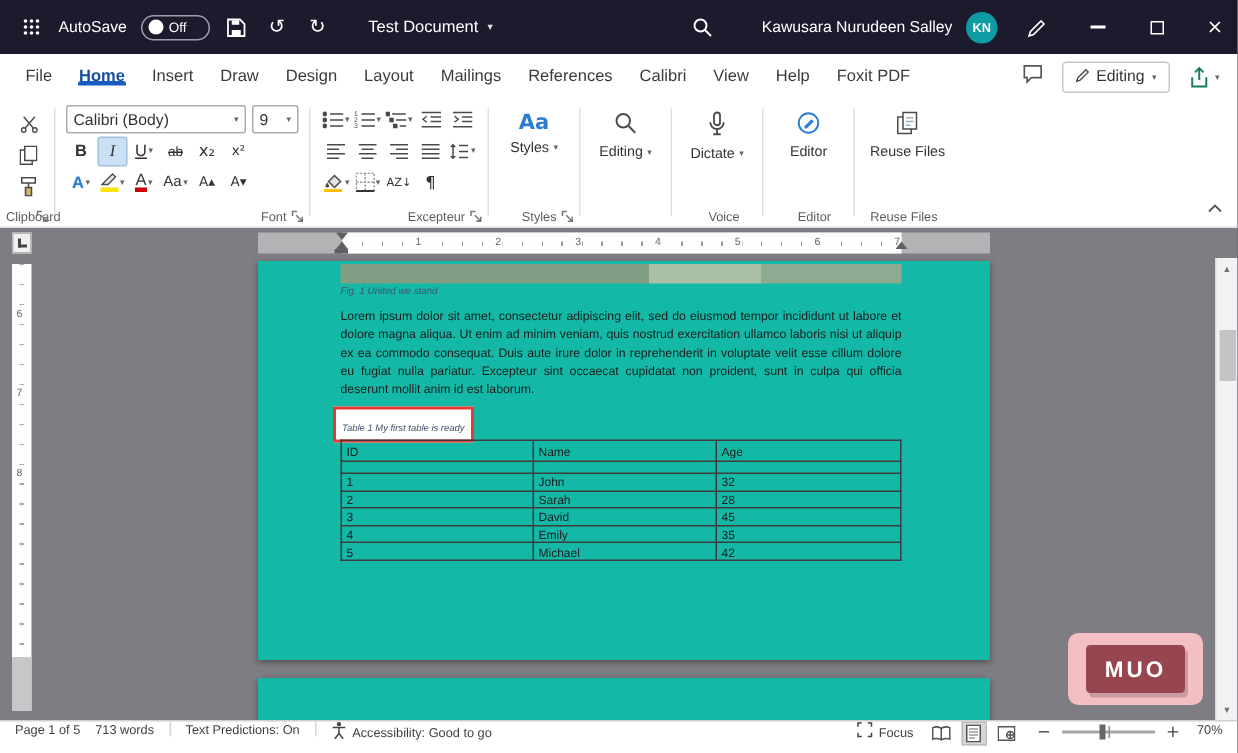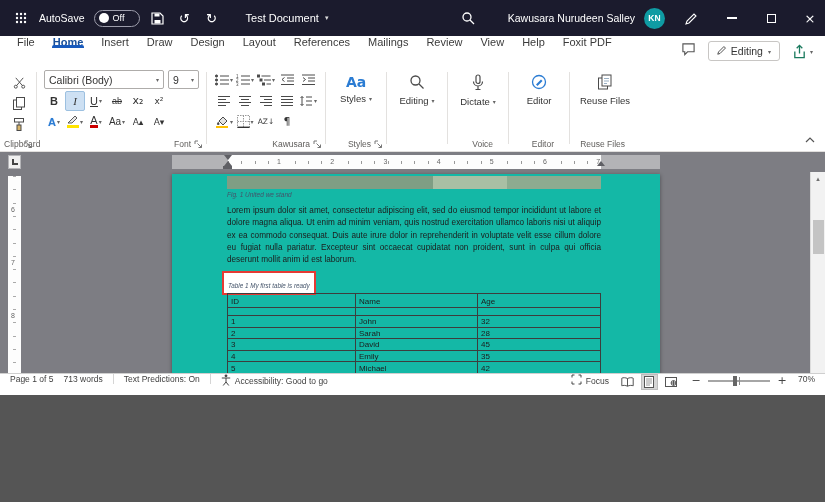--- a/index.html
+++ b/index.html
@@ -1,39 +1,39 @@
 <!DOCTYPE html>
 <html><head>
 <meta charset="utf-8">
 <style>
   *{margin:0;padding:0;box-sizing:border-box}
   body{margin:0;background:#555;font-family:"Liberation Sans",sans-serif}
   .glyph{font-family:"DejaVu Sans",sans-serif}
-  .app{position:relative;width:825px;height:395px;background:#7d7d83;overflow:hidden;font-family:"Liberation Sans",sans-serif}
+  .app{position:relative;width:825px;height:502px;background:#7d7d83;overflow:hidden;font-family:"Liberation Sans",sans-serif}
   .spacer{flex:1}
 
   
   .titlebar{position:absolute;top:0;left:0;right:0;height:36px;background:#1b1b2d;display:flex;align-items:center;gap:9px;padding-left:12px;color:#fff}
   .titlebar .glyph{color:#fff}
   .tb-label{font-size:10.5px;color:#fff}
   .toggle{display:flex;align-items:center;gap:4px;width:46px;height:17px;border:1px solid #9d9dab;border-radius:9px;padding:0 4px;cursor:default}
   .knob{width:10px;height:10px;border-radius:50%;background:#fff}
   .tstate{font-size:9px;color:#fff}
   .tb-icon{display:flex;align-items:center;justify-content:center;width:18px;height:22px;font-size:13px}
   .doc-title{display:flex;align-items:center;gap:5px;font-size:11px;margin-left:16px}
   .doc-title .dd{font-size:7px}
   .tb-user{font-size:10.5px;margin-left:22px;white-space:nowrap}
   .avatar{width:21px;height:21px;border-radius:50%;background:#0f9ba3;display:flex;align-items:center;justify-content:center;font-size:8.5px;font-weight:bold}
   .wctl{width:30px;height:36px;display:flex;align-items:center;justify-content:center;font-size:13px}
   .minline{display:block;width:10px;height:1.5px;background:#fff}
   .maxbox{display:block;width:9px;height:9px;border:1.2px solid #fff}
 
   
   .tabrow{position:absolute;top:36px;left:0;right:0;height:30px;background:#fff;display:flex;align-items:stretch;padding:0 8px}
-  .rtabs{display:flex;align-items:flex-start}
+  .rtabs{display:flex;align-items:center}
   .rtab{position:relative;display:flex;align-items:center;padding:0 9px;font-size:11px;color:#3b3b3b;cursor:default}
   .rtab.active{color:#174f9b;font-weight:bold}
   .rtab.active::after{content:'';position:absolute;left:8px;right:8px;bottom:0;height:3px;background:#185abd;border-radius:2px 2px 0 0}
   .tabrow-right{margin-left:auto;display:flex;align-items:center;gap:12px;padding-right:4px}
   .editing-btn{display:flex;align-items:center;gap:4px;border:1px solid #c8c6c4;border-radius:3px;padding:3px 8px;font-size:10.5px;color:#333}
   .share-btn{display:flex;align-items:center;gap:2px}
   .dd{font-size:6px;color:#666;margin-left:1px;font-family:"DejaVu Sans",sans-serif}
 
   
   .ribbon{position:absolute;top:66px;left:0;right:0;height:86px;background:#fff;border-bottom:1px solid #e1dfdd;display:flex;padding:3px 4px 0 4px}
@@ -180,23 +180,23 @@
   </div>
 
   <div class="tabrow">
     <div class="rtabs">
         <div class="rtab">File</div>
         <div class="rtab active">Home</div>
         <div class="rtab">Insert</div>
         <div class="rtab">Draw</div>
         <div class="rtab">Design</div>
         <div class="rtab">Layout</div>
+        <div class="rtab">Mailings</div>
         <div class="rtab">References</div>
-        <div class="rtab">Mailings</div>
-        <div class="rtab">Review</div>
+        <div class="rtab">Calibri</div>
         <div class="rtab">View</div>
         <div class="rtab">Help</div>
         <div class="rtab">Foxit PDF</div>
       </div>
     <div class="tabrow-right">
       <span>
         <svg width="15" height="14" viewBox="0 0 16 15">
             <path d="M2 2 h12 v8.5 h-7 l-3 3 v-3 h-2 z" fill="none" stroke="#555" stroke-width="1.2"></path>
           </svg>
       </span>
@@ -418,21 +418,21 @@
               <g stroke="#999" fill="none" stroke-dasharray="1.5 1">
                 <path d="M0.5 0.5 h12 v12 h-12 z M6.5 0.5 v12 M0.5 6.5 h12"></path>
               </g>
               <path d="M0.5 12.5 h12" stroke="#333" stroke-width="1.8"></path>
             </svg>
           <span class="dd glyph">▾</span>
         </span>
         <span class="sbtn glyph" style="font-size:7.5px">AZ↓</span>
         <span class="sbtn glyph">¶</span>
       </div>
-      <div class="g-label">Kawusara</div>
+      <div class="g-label">Excepteur</div>
       <span class="launcher">
         <svg width="9" height="9" viewBox="0 0 9 9">
             <path d="M1 4 V1 h3" fill="none" stroke="#777"></path>
             <path d="M3.5 3.5 l4 4 M7.5 4.5 v3 h-3" fill="none" stroke="#777"></path>
           </svg>
       </span>
     </div>
     <div class="gdiv"></div>
 
     <div class="group">

